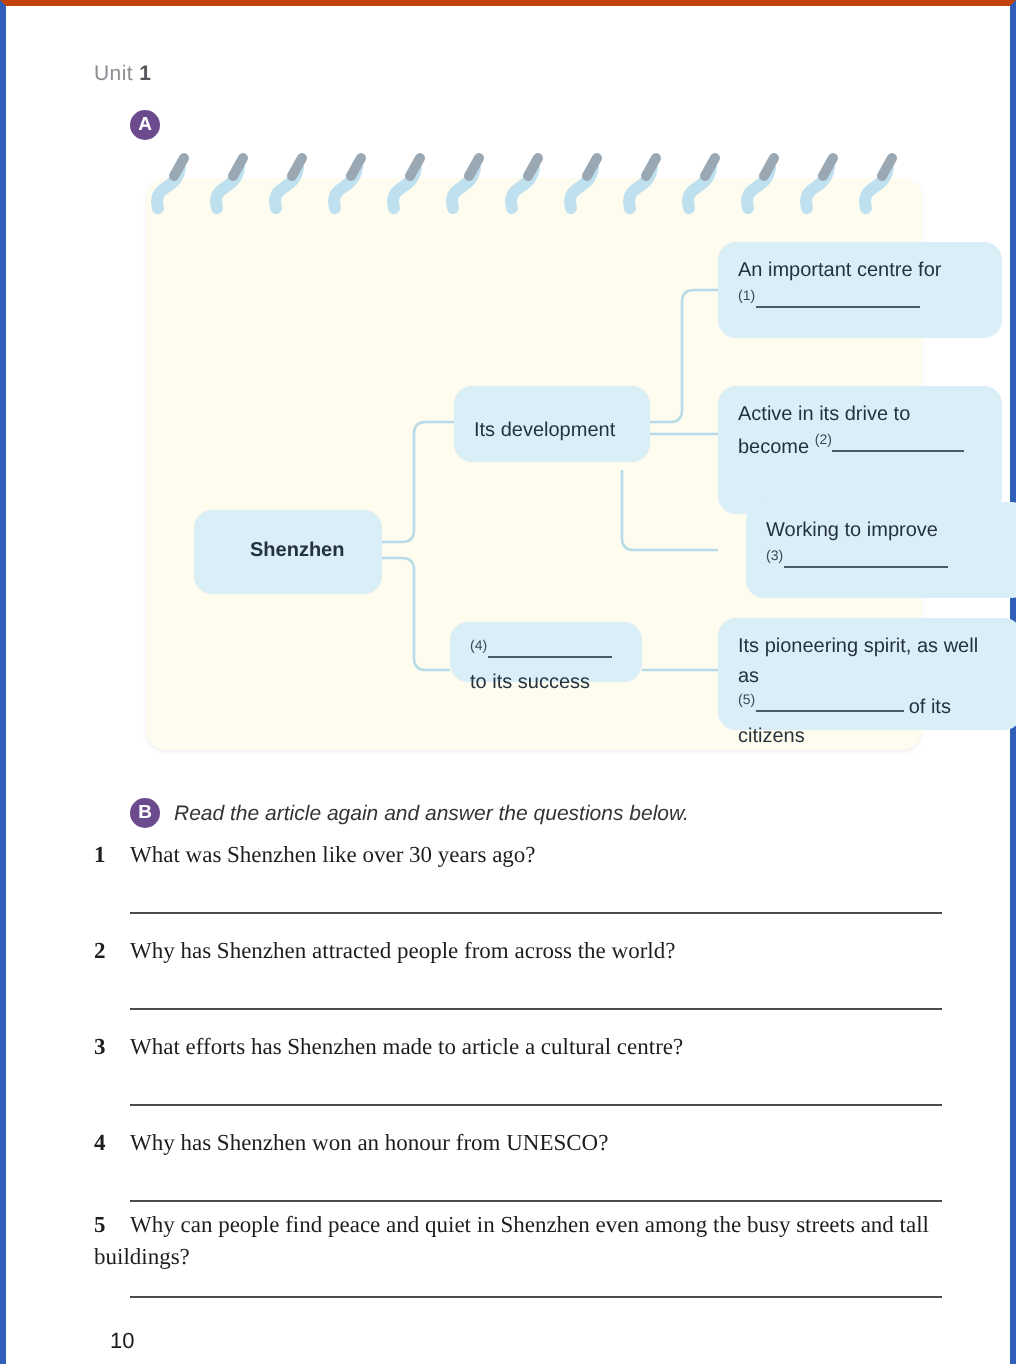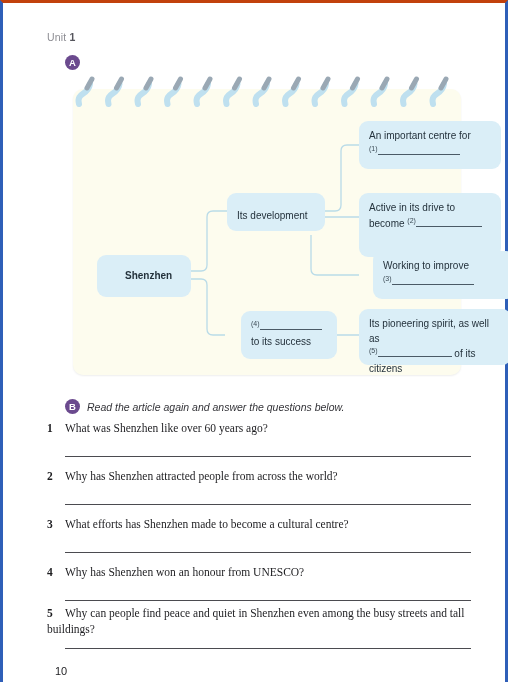--- a/index.html
+++ b/index.html
@@ -220,21 +220,21 @@
     </svg>
 
     <div class="node root" style="left:24px; top:166px; width:94px; height:42px;">
       <span>Shenzhen</span>
     </div>
 
     <div class="node mid" style="left:154px; top:104px; width:98px; height:38px;">
       <span>Its development</span>
     </div>
 
-    <div class="node" style="left:152px; top:222px; width:96px; height:48px;margin-left:16px;">
+    <div class="node" style="left:152px; top:222px; width:96px; height:30px;">
       <div>
         <sup class="num">(4)</sup><span class="blank" style="width:62px;"></span>
       </div>
       <div>to its success</div>
     </div>
 
     <div class="node" style="left:286px; top:32px; width:142px; height:48px;">
       <div>An important centre for</div>
       <div>
         <sup class="num">(1)</sup><span class="blank" style="width:82px;"></span>
@@ -265,33 +265,33 @@
     </div>
   </div>
 
   <div class="task-row task-b">
     <div class="badge">B</div>
     <div class="task-text">Read the article again and answer the questions below.</div>
   </div>
 
   <div class="q" style="top:417px;">
     <span class="num">1</span>
-    <span class="body">What was Shenzhen like over 60 years ago?</span>
+    <span class="body">What was Shenzhen like over 30 years ago?</span>
   </div>
   <div class="answer-line" style="top:453px;"></div>
 
   <div class="q" style="top:465px;">
     <span class="num">2</span>
     <span class="body">Why has Shenzhen attracted people from across the world?</span>
   </div>
   <div class="answer-line" style="top:501px;"></div>
 
   <div class="q" style="top:513px;">
     <span class="num">3</span>
-    <span class="body">What efforts has Shenzhen made to become a cultural centre?</span>
+    <span class="body">What efforts has Shenzhen made to article a cultural centre?</span>
   </div>
   <div class="answer-line" style="top:549px;"></div>
 
   <div class="q" style="top:561px;">
     <span class="num">4</span>
     <span class="body">Why has Shenzhen won an honour from UNESCO?</span>
   </div>
   <div class="answer-line" style="top:597px;"></div>
 
   <div class="q" style="top:602px;">

